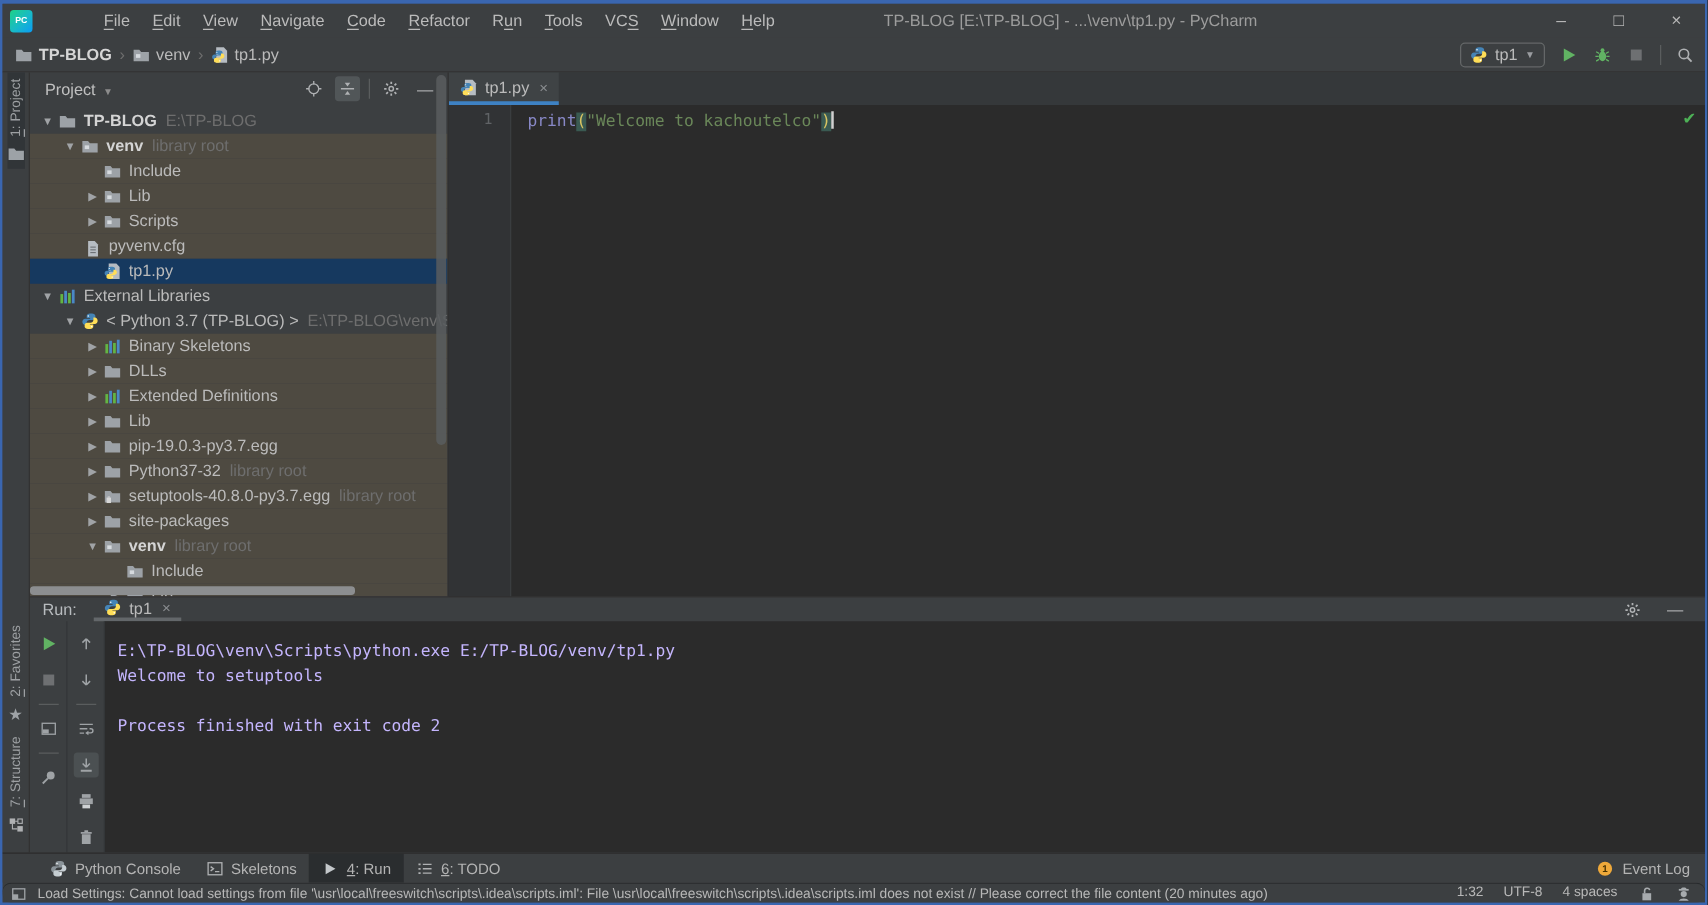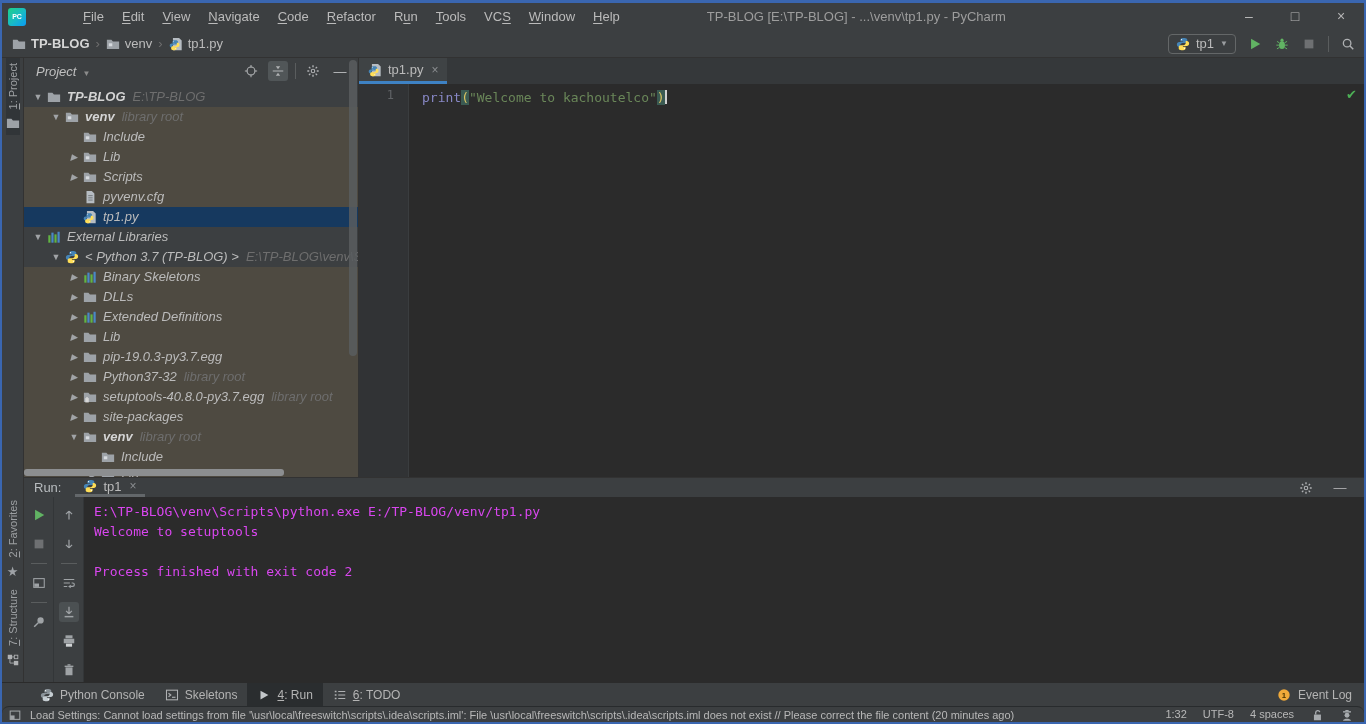--- a/index.html
+++ b/index.html
@@ -47,21 +47,21 @@
   .stripe-group.active{ background:#313538; }
   .vtext{ writing-mode:vertical-rl; transform:rotate(180deg); font-size:11px; color:#9da0a3;
     white-space:nowrap; }
   .stripe-icon{ margin-top:7px; }
   .stripe-spacer{ flex:1; }
   .work-col{ flex:1; display:flex; flex-direction:column; min-width:0; }
   .main-row{ flex:1; display:flex; min-height:0; }
 
   
   .project-panel{ width:335px; flex:0 0 auto; background:#3c3f41; border-right:1px solid #323232;
-    display:flex; flex-direction:column; position:relative; overflow:hidden;font-style:italic; }
+    display:flex; flex-direction:column; position:relative; overflow:hidden; }
   .panel-header{ height:26px; display:flex; align-items:center; padding:0 8px 0 12px; flex:0 0 auto; }
   .panel-title{ color:#c0c0c0; }
   .panel-title .caret{ color:#8c8c8c; font-size:8px; margin-left:6px; }
   .panel-header .tools{ margin-left:auto; display:flex; align-items:center; gap:7px; }
   .icon-btn{ width:20px; height:20px; display:flex; align-items:center; justify-content:center;
     border-radius:3px; color:#afb1b3; }
   .icon-btn.pressed{ background:#515658; }
   .tree{ flex:1; padding-top:3px; overflow:hidden; position:relative; }
   .tree-row{ height:20px; line-height:20px; display:flex; align-items:center;
     white-space:nowrap; overflow:hidden; }
@@ -105,22 +105,22 @@
   .run-tab{ height:100%; display:flex; align-items:center; gap:6px; padding:0 8px;
     border-bottom:3px solid #63676a; color:#bbbbbb; }
   .run-header .tools{ margin-left:auto; display:flex; align-items:center; gap:14px; margin-right:14px; }
   .run-body{ flex:1; display:flex; min-height:0; }
   .run-col{ width:30px; flex:0 0 auto; display:flex; flex-direction:column; align-items:center;
     padding-top:8px; gap:9px; border-right:1px solid #333638; }
   .run-col .hr{ width:16px; height:1px; background:#5a5d5e; }
   .tool-ic{ width:20px; height:20px; display:flex; align-items:center; justify-content:center;
     border-radius:3px; color:#9fa3a6; }
   .tool-ic.selected{ background:#4b5052; }
-  .console{ flex:1; background:#2b2b2b; padding:5px 0 0 10px;
-    font-family:"DejaVu Sans Mono", monospace; font-size:13px; color:#d946ef;
+  .console{ flex:1; background:#2b2b2b; padding:15px 0 0 10px;
+    font-family:"DejaVu Sans Mono", monospace; font-size:13px; color:#c4b5fd;
     line-height:20px; overflow:hidden; }
   .console-line{ white-space:pre; min-height:20px; }
 
   
   .bottom-bar{ height:24px; flex:0 0 auto; display:flex; align-items:stretch;
     background:#3c3f41; border-top:1px solid #2b2b2b; padding-left:28px; }
   .bb-item{ display:flex; align-items:center; gap:6px; padding:0 10px; color:#b4b4b4; font-size:12px; }
   .bb-item.active{ background:#2a2d2f; }
   .bb-right{ margin-left:auto; display:flex; align-items:center; gap:6px; padding-right:12px;
     color:#b4b4b4; font-size:12px; }
@@ -346,21 +346,21 @@
               <div class="tree-row bg-olive" style="padding-left: 42px;">
                 <span class="tr-arrow">▶</span>
                 <span class="tr-icon">
                   <svg width="14" height="14" viewBox="0 0 16 16">
                     <path fill="#9da2a7" d="M1 3.2h5.2l1.7 2H15v8.6H1z"></path>
                     <rect x="3.2" y="7.2" width="4" height="3.4" fill="#d6dade"></rect>
                   </svg>
                 </span>
                 <span class="tr-label">Scripts</span>
               </div>
-              <div class="tree-row bg-olive" style="padding-left: 42px;">
+              <div class="tree-row bg-olive" style="padding-left: 26px; align-items: flex-end;">
                 <span class="tr-arrow"></span>
                 <span class="tr-icon">
                   <svg width="14" height="14" viewBox="0 0 16 16">
                     <path fill="#b6bcc2" d="M4 1h6l3 3v11H4z"></path>
                     <rect x="6" y="6" width="5" height="1" fill="#6b7074"></rect>
                     <rect x="6" y="8.5" width="5" height="1" fill="#6b7074"></rect>
                     <rect x="6" y="11" width="5" height="1" fill="#6b7074"></rect>
                   </svg>
                 </span>
                 <span class="tr-label">pyvenv.cfg</span>

